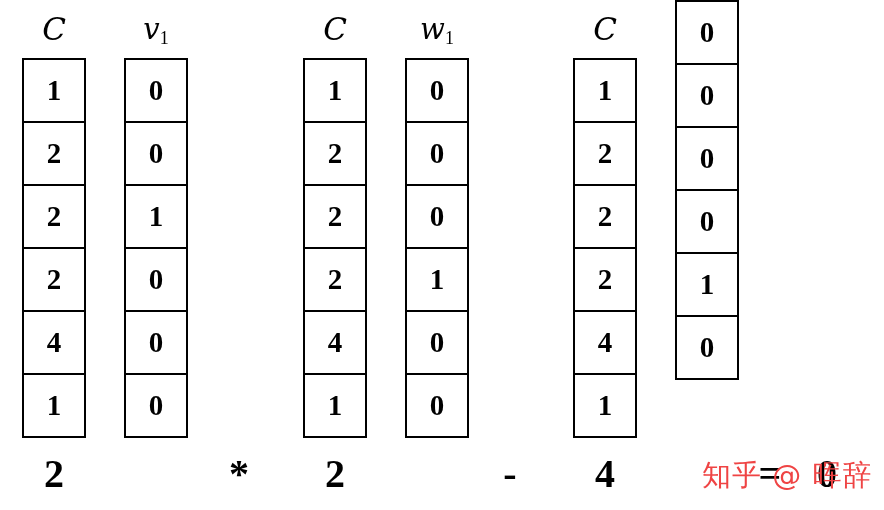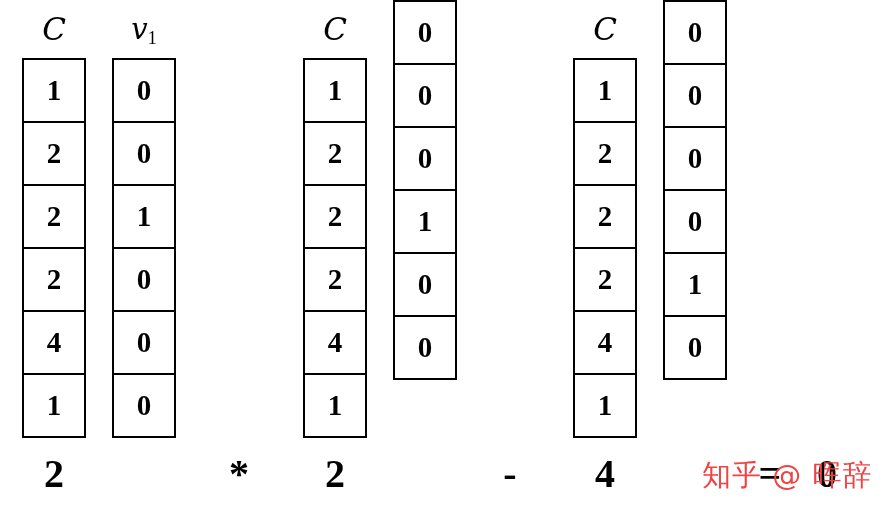--- a/index.html
+++ b/index.html
@@ -33,21 +33,21 @@
   .group[data-group="1"] { left: 303px; }
   .group[data-group="2"] { left: 573px; }
 
   
   .column {
     position: absolute;
     top: 0;
     width: 64px;
   }
   .column.col-left  { left: 0px;  }
-  .column.col-right { left: 90px; }
+  .column.col-right { left: 102px; }
 
   
   .col-header {
     height: 58px;
     line-height: 58px;
     text-align: center;
     font-size: 30px;
     font-style: italic;
     white-space: nowrap;
   }
@@ -164,20 +164,23 @@
         <div class="cell">1</div>
         <div class="cell">2</div>
         <div class="cell">2</div>
         <div class="cell">2</div>
         <div class="cell">4</div>
         <div class="cell">1</div>
       </div>
     </div>
 
     <div class="column col-right">
+      <div class="col-header">
+        <span class="var">w</span><span class="sub">1</span>
+      </div>
       <div class="box-stack">
         <div class="cell">0</div>
         <div class="cell">0</div>
         <div class="cell">0</div>
         <div class="cell">1</div>
         <div class="cell">0</div>
         <div class="cell">0</div>
       </div>
     </div>
 

